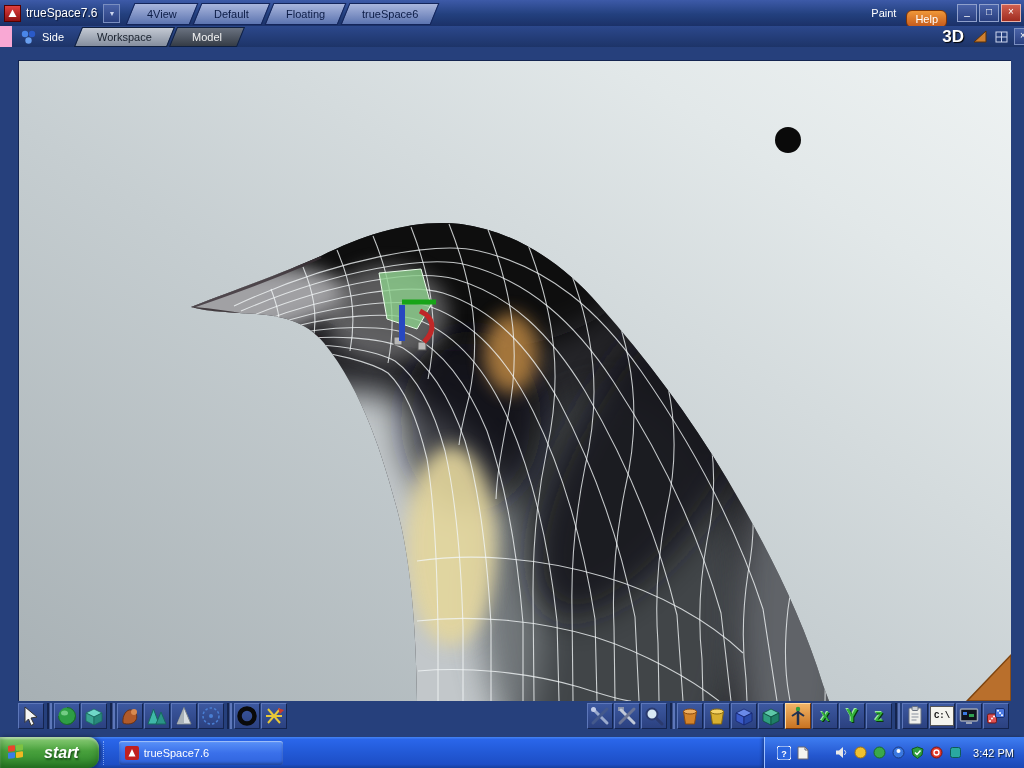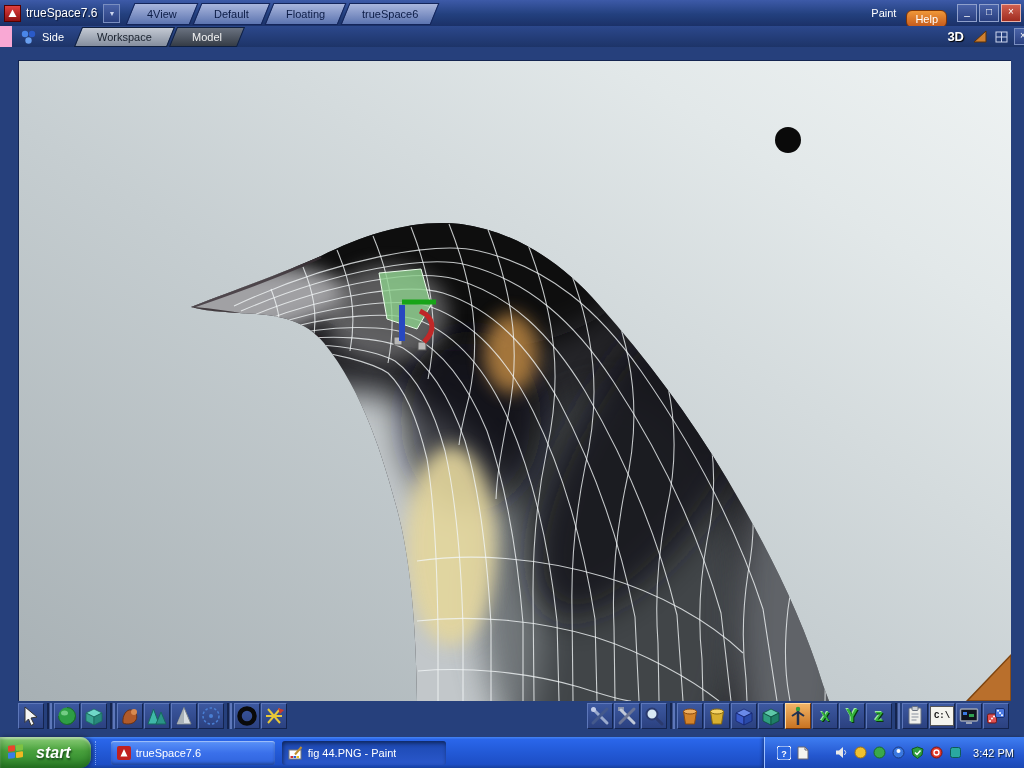--- a/index.html
+++ b/index.html
@@ -34,21 +34,21 @@
   .trefoil{width:20px;height:18px;margin:0 4px 0 6px;}
   .side-label{color:#fff;font-size:11px;margin-right:14px;}
   .ws-tab{height:18px;padding:0 18px;margin-right:2px;transform:skewX(-22deg);
     border:1px solid #10203f;display:flex;align-items:center;}
   .ws-tab span{transform:skewX(22deg);font-size:11px;white-space:nowrap;}
   .ws-tab.inactive{background:linear-gradient(#c3c9d3,#848e9e);}
   .ws-tab.inactive span{color:#1a222e;}
   .ws-tab.active{background:linear-gradient(#6a7280,#353c46);}
   .ws-tab.active span{color:#f2f2f2;}
   .tb-spacer{flex:1}
-  .view-label{color:#fff;font-weight:bold;font-size:13px;margin-right:8px;text-shadow:1px 1px 1px #000;}
+  .view-label{color:#fff;font-weight:bold;font-size:17px;margin-right:8px;text-shadow:1px 1px 1px #000;}
   .tb-icon{width:16px;height:15px;margin-right:5px;display:flex;align-items:center;justify-content:center;}
   .tb-btn{width:16px;height:15px;margin-right:4px;border:1px solid #7a8ec0;
     background:linear-gradient(#4a63a8,#2a4080);color:#fff;font-size:10px;line-height:13px;text-align:center;}
 
   
   .appbody{position:absolute;top:47px;left:0;width:1024px;height:690px;background:#26407c;}
   .viewport{position:absolute;left:18px;top:13px;width:992px;height:640px;
     border-top:1px solid #142551;border-left:1px solid #142551;}
   .viewport svg{display:block}
 
@@ -65,21 +65,21 @@
   .axisL{font-weight:bold;color:#34b43c;font-size:13px;
     text-shadow:1px 1px 0 #063a0a,-1px -1px 0 #9fe8a2;}
   .axisL.big{font-size:18px;}
   .console-tile{width:22px;height:18px;background:#f4f4ee;border:1px solid #555;
     color:#111;font-family:"Liberation Mono",monospace;font-size:9px;font-weight:bold;
     display:flex;align-items:center;justify-content:center;}
 
   
   .taskbar{position:absolute;left:0;bottom:0;width:1024px;height:31px;display:flex;align-items:center;
     background:linear-gradient(#4584f4 0%,#2a66ea 8%,#2259d6 50%,#1d4ec6 88%,#16409f 100%);}
-  .startbtn{height:31px;padding:0 20px 0 8px;display:flex;align-items:center;gap:12px;
+  .startbtn{height:31px;padding:0 20px 0 8px;display:flex;align-items:center;gap:20px;
     background:linear-gradient(#8ed07a,#48a03c 45%,#2f8a2c);
     border-radius:0 11px 11px 0;
     box-shadow:inset 0 -4px 8px rgba(0,40,0,.35),inset 0 2px 2px rgba(255,255,255,.4),2px 0 4px rgba(0,0,0,.45);}
   .start-text{color:#fff;font-size:16px;font-weight:bold;font-style:italic;text-shadow:1px 2px 2px #1a4a1a;}
   .winflag{width:16px;height:15px;display:grid;grid-template-columns:7px 7px;grid-template-rows:6px 6px;gap:1px;transform:skewY(-6deg);}
   .winflag i{border-radius:1px;}
   .qdiv{width:4px;height:24px;margin:0 4px;border-left:1px dotted #9ec0ff;opacity:.7;}
   .task{height:24px;width:152px;margin-left:7px;display:flex;align-items:center;gap:5px;padding:0 6px;
     border-radius:3px;color:#fff;font-size:11px;white-space:nowrap;overflow:hidden;
     background:linear-gradient(#5a92f8,#3a70ea 50%,#2f63dc);
@@ -428,30 +428,20 @@
       <span class="start-text">start</span>
     </div>
     <span class="qdiv"></span>
     <div class="task">
       <svg width="14" height="14" viewBox="0 0 14 14">
           <rect width="14" height="14" rx="2" fill="#c02020"></rect>
           <polygon points="3.5,10.5 7,3 10.5,10.5" fill="#fff"></polygon>
         </svg>
       <span class="tlabel">trueSpace7.6</span>
     </div>
-    <div class="task pressed">
-      <svg width="15" height="14" viewBox="0 0 15 14">
-          <rect x="1" y="4" width="12" height="9" fill="#fff" stroke="#777"></rect>
-          <line x1="13.5" y1="1" x2="7" y2="8.5" stroke="#c09030" stroke-width="2"></line>
-          <rect x="2.5" y="10" width="2.5" height="2" fill="#d03030"></rect>
-          <rect x="5.5" y="10" width="2.5" height="2" fill="#3060d0"></rect>
-          <rect x="8.5" y="10" width="2.5" height="2" fill="#e8c020"></rect>
-        </svg>
-      <span class="tlabel">fig 44.PNG - Paint</span>
-    </div>
 
     <div class="tray">
       <span class="tray-ico">
         <svg width="14" height="14" viewBox="0 0 14 14">
             <rect width="14" height="14" rx="3" fill="#2a66e0" stroke="#fff"></rect>
             <text x="7" y="10.5" text-anchor="middle" font-size="9" font-family="Liberation Sans" fill="#fff" font-weight="bold">?</text>
           </svg>
       </span>
       <span class="tray-ico">
         <svg width="12" height="14" viewBox="0 0 12 14">

